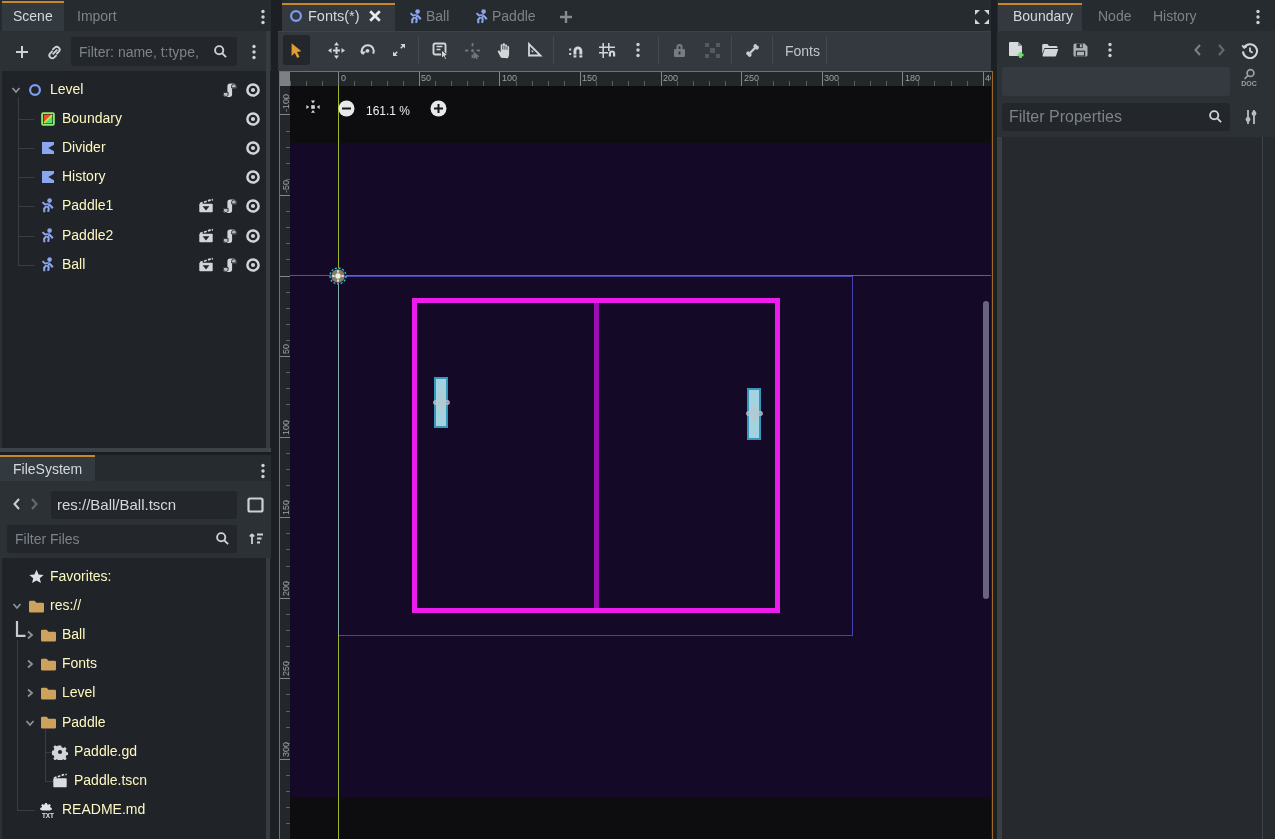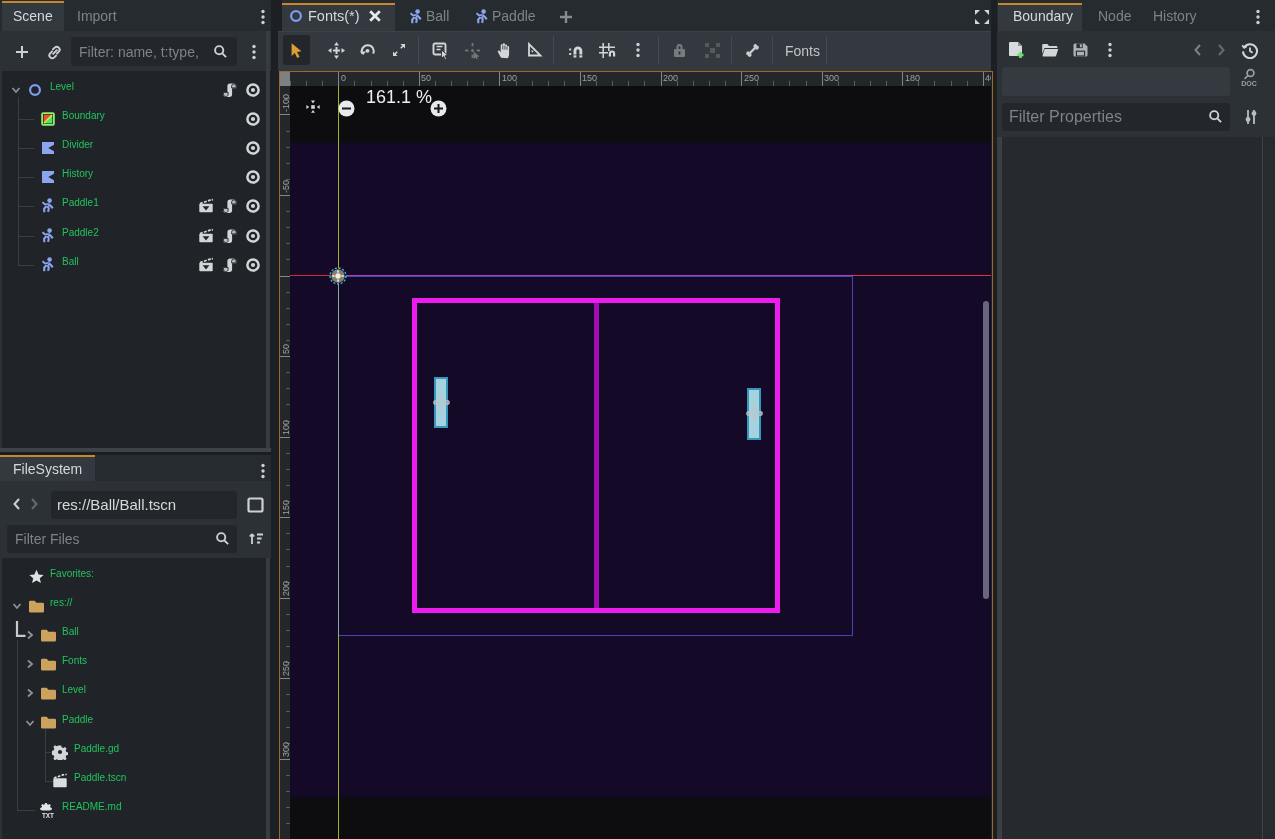--- a/index.html
+++ b/index.html
@@ -7,21 +7,21 @@
 .a{position:absolute}
 .txt{color:#d7dadc;font-size:14px;white-space:nowrap}
 .dim{color:#7d848b}
 .tabbar{background:#272c30}
 .tab{background:#333a40;border-top:2px solid #c8882c}
 .panel{background:#2d3237}
 .inset{background:#212428}
 .inp{background:#24282c;border-radius:3px}
 svg{display:block}
 .sep1{top:36px;width:1px;height:28px;background:#454b51}
-.trow{position:absolute;color:#22c55e;font-size:10px;white-space:nowrap}
+.trow{position:absolute;color:#fef9c3;font-size:14px;white-space:nowrap}
 .guide{position:absolute;background:#3a3f44}
 </style></head>
 <body>
 <div class="a" style="left:0;top:0;width:1275px;height:839px;opacity:.999" id="root">
 
 <div class="a" style="left:0;top:0;width:247px;height:839px;background:#2d3237">
 
   <div class="a tabbar" style="left:0;top:0;width:271px;height:31px"></div>
   <div class="a tab" style="left:2px;top:1px;width:62px;height:30px"></div>
   <div class="a txt" style="left:13px;top:8px">Scene</div>
@@ -770,21 +770,21 @@
               <path d="M8 13.8l-2-2.8h4z" transform="rotate(180 8 12.4)"></path>
             </g>
           </svg>
         </div>
     <div class="a" id="ic-zoomout" style="left:48px;top:14px">
           <svg width="17" height="17" viewBox="0 0 17 17">
             <circle cx="8.5" cy="8.5" r="8" fill="#e8eaec"></circle>
             <rect x="4" y="7.5" width="9" height="2" fill="#17191c"></rect>
           </svg>
         </div>
-    <div class="a t2" style="left:75.5px;top:1px;color:#eceeef;font-size:18px">161.1 %</div>
+    <div class="a t2" style="left:75.5px;top:18px;color:#eceeef;font-size:12px">161.1 %</div>
     <div class="a" id="ic-zoomin" style="left:139.5px;top:14px">
           <svg width="17" height="17" viewBox="0 0 17 17">
             <circle cx="8.5" cy="8.5" r="8" fill="#e8eaec"></circle>
             <rect x="4" y="7.5" width="9" height="2" fill="#17191c"></rect>
             <rect x="7.5" y="4" width="2" height="9" fill="#17191c"></rect>
           </svg>
         </div>
     <div class="a" style="left:693.3px;top:215.8px;width:5.5px;height:298px;background:#6b6680;border-radius:3px"></div>
   </div>
 </div>

